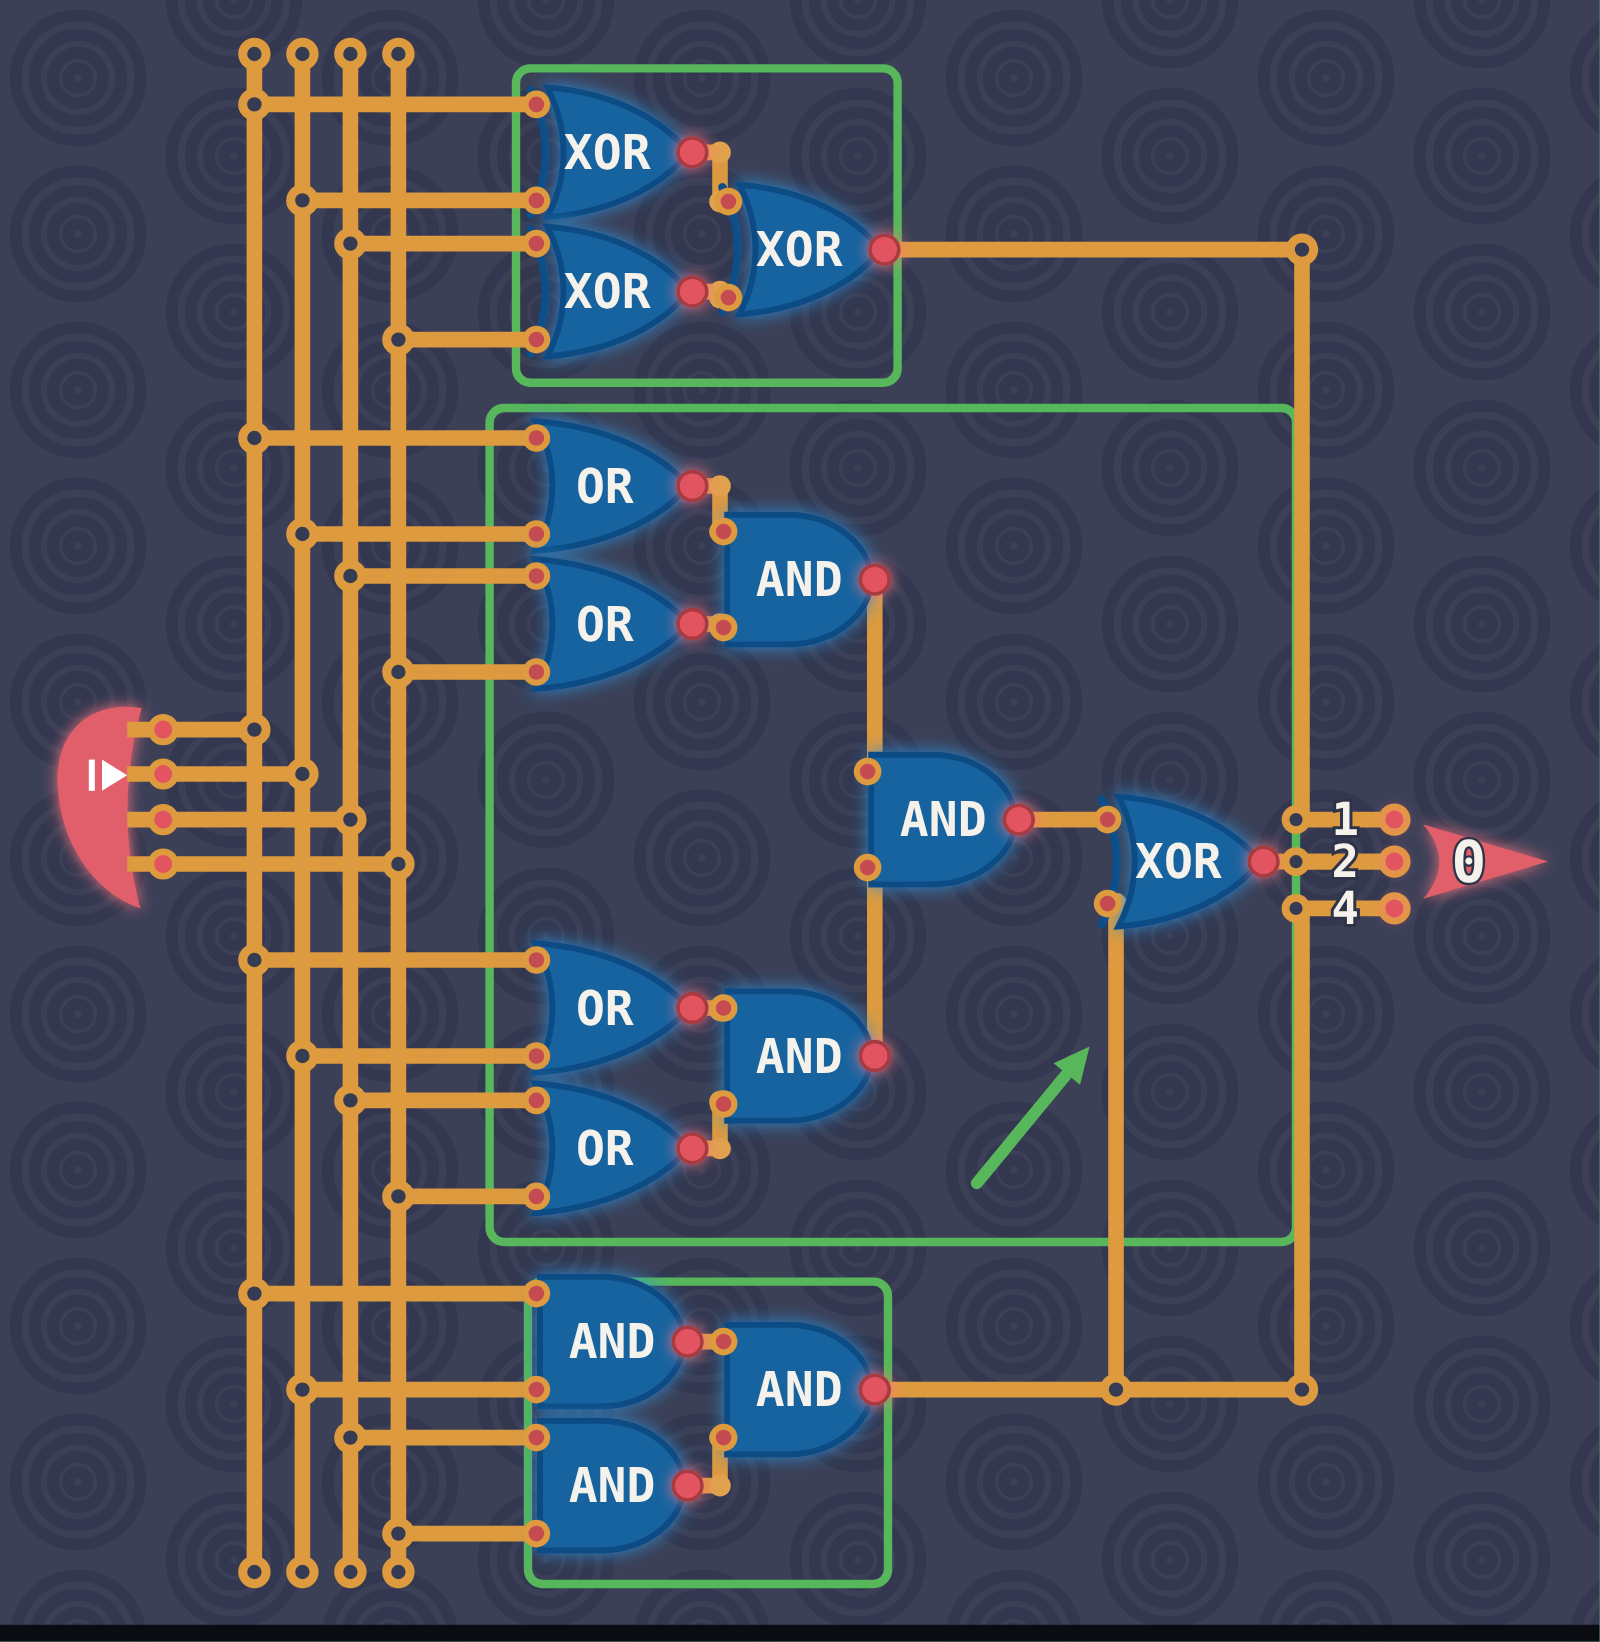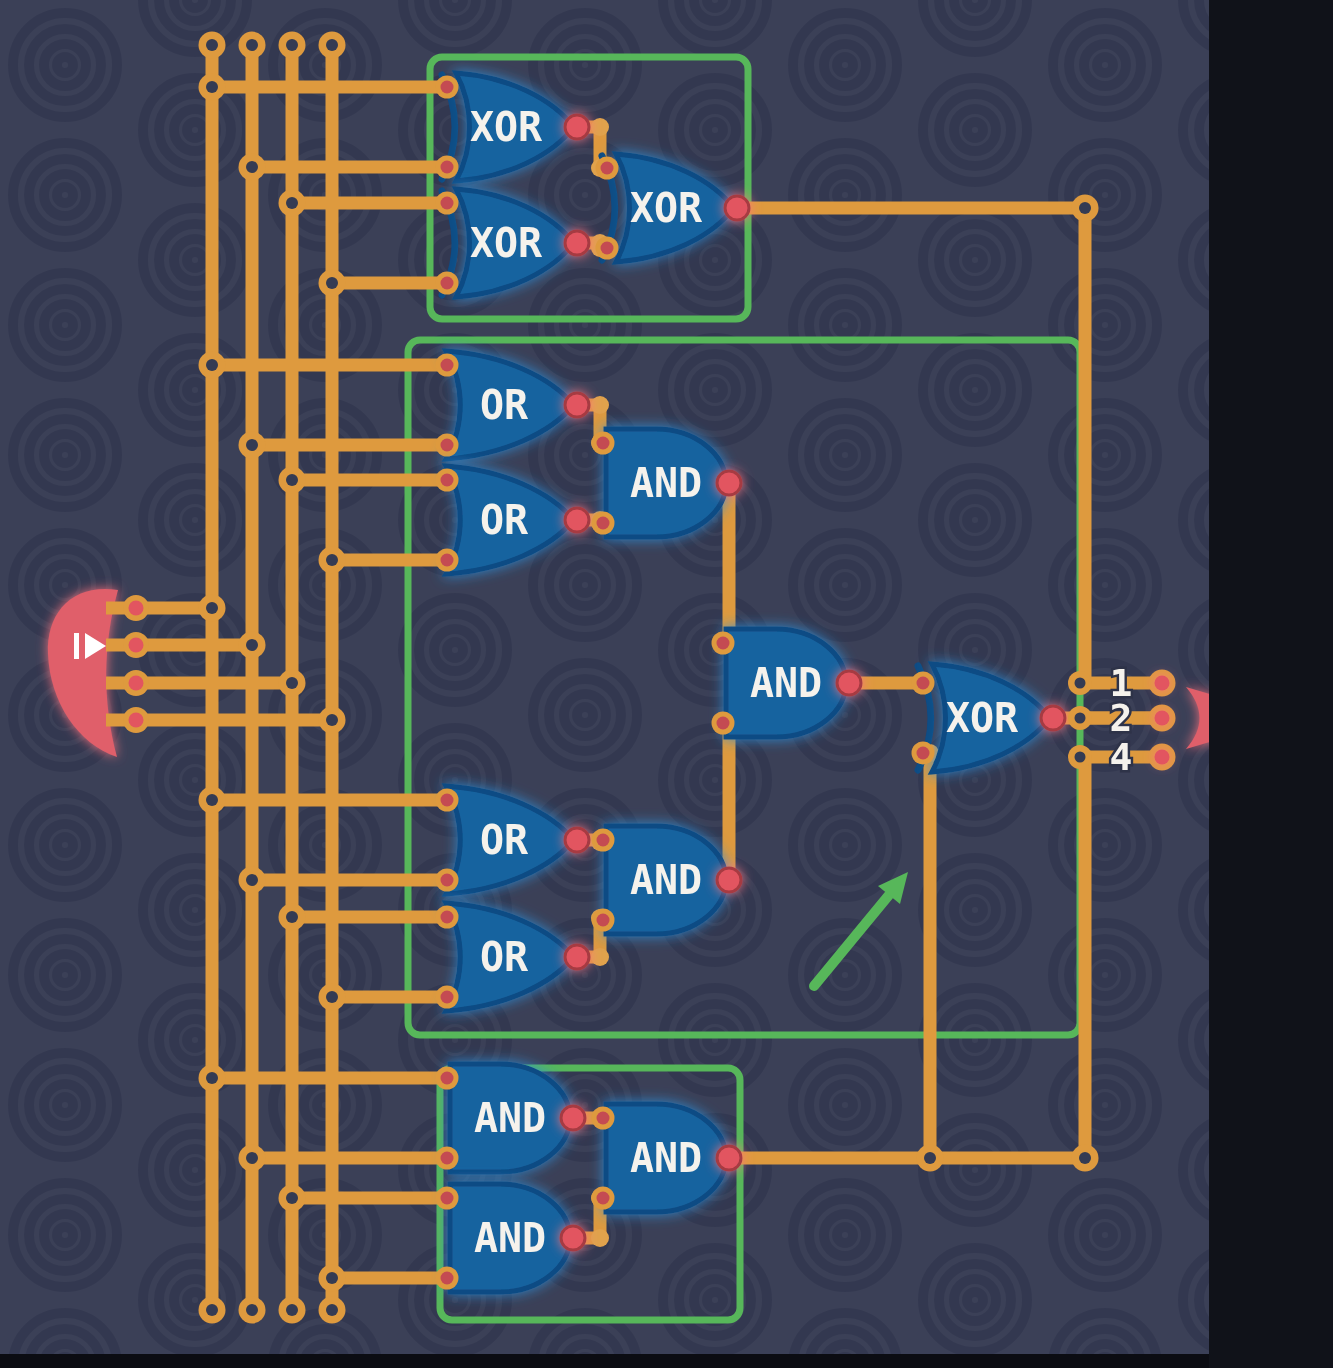--- a/index.html
+++ b/index.html
@@ -1,16 +1,16 @@
 <!DOCTYPE html>
 <html><head>
 <meta charset="utf-8">
 <style>
   html,body{margin:0;padding:0;background:#101219;}
-  .stage{position:relative;width:1209px;height:1368px;overflow:hidden;background:#86efac;}
+  .stage{position:relative;width:1333px;height:1368px;overflow:hidden;background:#86efac;}
   svg{display:block;}
   svg text{font-family:"DejaVu Sans Mono","Liberation Mono",monospace;user-select:none;}
 </style>
 </head>
 <body>
 
 <div class="stage">
   <svg width="1333" height="1368" viewBox="0 0 1333 1368" xmlns="http://www.w3.org/2000/svg">
       <defs>
         <pattern id="waves" width="260" height="130" patternUnits="userSpaceOnUse">

